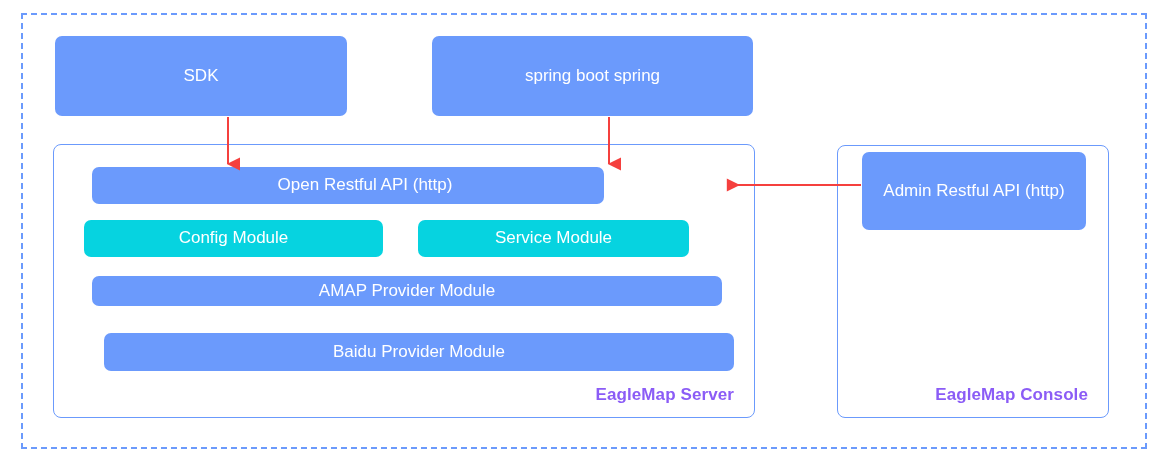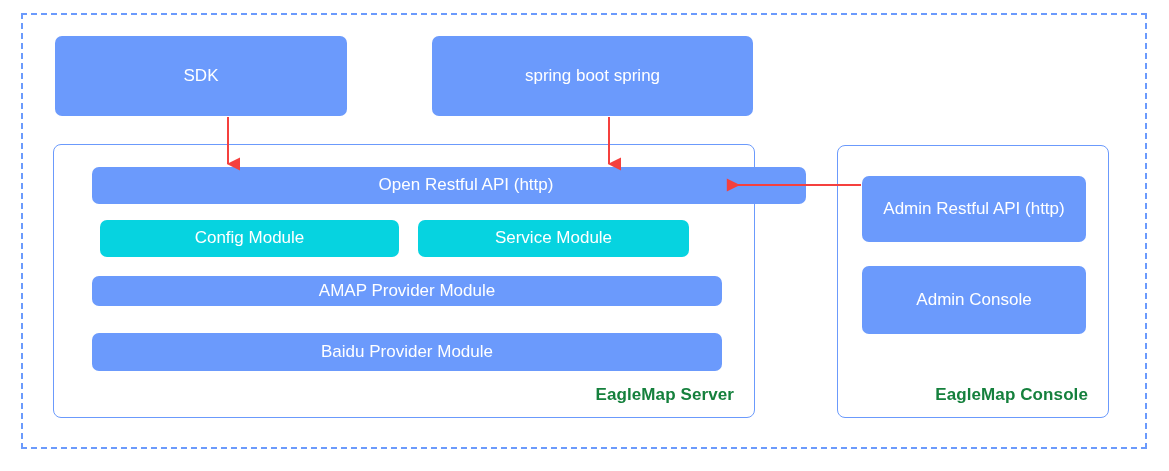--- a/index.html
+++ b/index.html
@@ -48,21 +48,21 @@
     top: 145px;
     width: 272px;
     height: 273px;
   }
   .panel-caption {
     position: absolute;
     right: 20px;
     bottom: 12px;
     font-size: 17px;
     font-weight: bold;
-    color: #15803d;
+    color: #8b5cf6;
     letter-spacing: 0.1px;
     white-space: nowrap;
   }
   
   .box {
     position: absolute;
     box-sizing: border-box;
     border-radius: 7px;
     display: flex;
     align-items: center;
@@ -72,27 +72,27 @@
     font-size: 17px;
     line-height: 1.22;
     padding: 2px 6px;
   }
   .box-blue  { background: #6b9afc; }
   .box-cyan  { background: #06d3e0; }
 
   .box-sdk       { left: 55px;  top: 36px;  width: 292px; height: 80px; }
   .box-starter   { left: 432px; top: 36px;  width: 321px; height: 80px; }
 
-  .box-openapi   { left: 92px;  top: 167px; width: 714px; height: 37px; padding-left: 40px; }
-  .box-config    { left: 100px;  top: 220px; width: 299px; height: 37px; }
+  .box-openapi   { left: 92px;  top: 167px; width: 512px; height: 37px; padding-left: 40px; }
+  .box-config    { left: 84px;  top: 220px; width: 299px; height: 37px; }
   .box-service   { left: 418px; top: 220px; width: 271px; height: 37px; }
   .box-amap      { left: 92px;  top: 276px; width: 630px; height: 30px; }
-  .box-baidu     { left: 92px;  top: 333px; width: 630px; height: 38px; text-align: center; }
+  .box-baidu     { left: 104px;  top: 333px; width: 630px; height: 38px; text-align: center; }
 
-  .box-adminapi  { left: 862px; top: 176px; width: 224px; height: 66px; }
+  .box-adminapi  { left: 862px; top: 152px; width: 224px; height: 78px; }
   .box-adminconsole { left: 862px; top: 266px; width: 224px; height: 68px; }
 
   
   .arrow-layer {
     position: absolute;
     left: 0;
     top: 0;
     width: 1169px;
     height: 471px;
     pointer-events: none;
@@ -138,23 +138,20 @@
   </div>
 
   <div class="panel panel-console">
     <span class="panel-caption">EagleMap Console</span>
   </div>
 
   <div class="box box-blue box-adminapi">
     <span>Admin Restful API (http)</span>
   </div>
 
-  <div class="box box-blue box-adminconsole">
-    <span>Admin Console</span>
-  </div>
 
   <svg class="arrow-layer" viewBox="0 0 1169 471">
     <defs>
       <marker id="arrowhead-down" markerWidth="7" markerHeight="7" refX="3.5" refY="6" orient="auto" markerUnits="strokeWidth">
         <path d="M0.3,0 L6.7,0 L3.5,6.6 Z" fill="#f5403e"></path>
       </marker>
       <marker id="arrowhead-left" markerWidth="7" markerHeight="7" refX="6" refY="3.5" orient="auto" markerUnits="strokeWidth">
         <path d="M6.6,0.3 L6.6,6.7 L0,3.5 Z" fill="#f5403e"></path>
       </marker>
     </defs>

